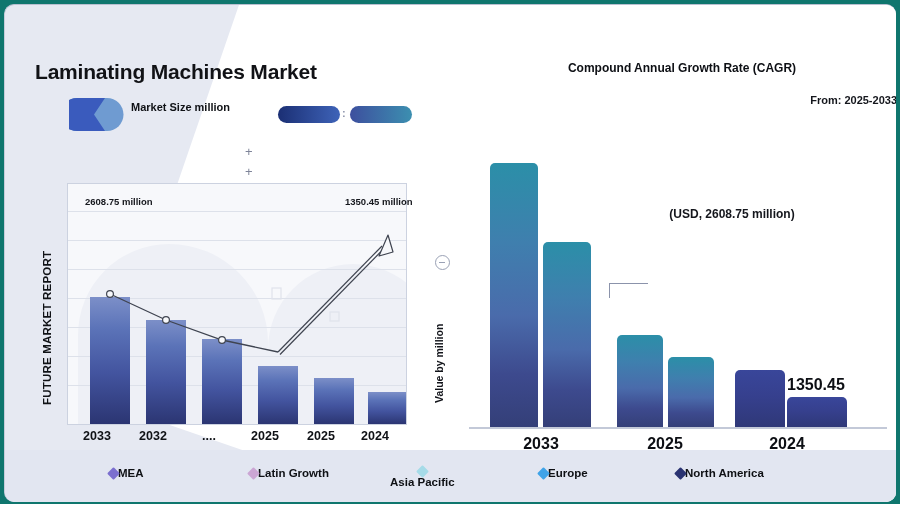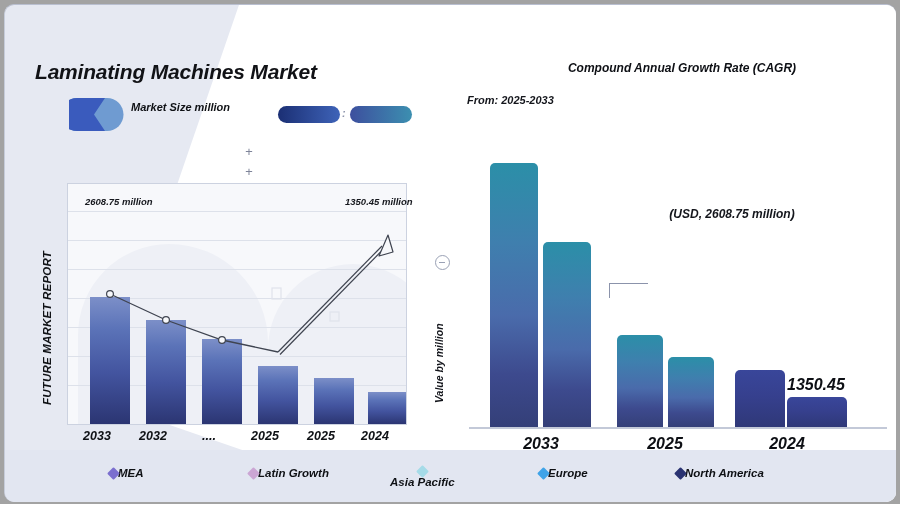--- a/index.html
+++ b/index.html
@@ -8,23 +8,22 @@
     background: #ffffff;
   }
   body {
     font-family: "Liberation Sans", sans-serif;
   }
   .screen {
     position: relative;
     width: 900px;
     height: 504px;
     overflow: hidden;
-    background: #a3a3a3;
+    background: #0f766e;
     box-sizing: border-box;
-    font-style: italic;
   }
   
   .frame {
     position: absolute;
     left: 4px; top: 4px;
     width: 892px; height: 498px;
     border-radius: 10px;
     background: #e6e9f2;
     border-top: 1px solid #b9bfd0;
     border-left: 1px solid #c6ccda;
@@ -210,21 +209,21 @@
     text-align: center;
     font-size: 12px;
     font-weight: bold;
     color: #0d0f14;
     white-space: nowrap;
   }
   .cagr-from {
     position: absolute;
     left: 10px; top: 89px;
     width: 430px;
-    text-align: left;
+    text-align: right;
     font-size: 11px;
     font-weight: bold;
     color: #14161c;
   }
   .cagr-big {
     position: absolute;
     left: 160px; top: 168px;
     width: 230px;
     text-align: center;
     font-size: 44px;

